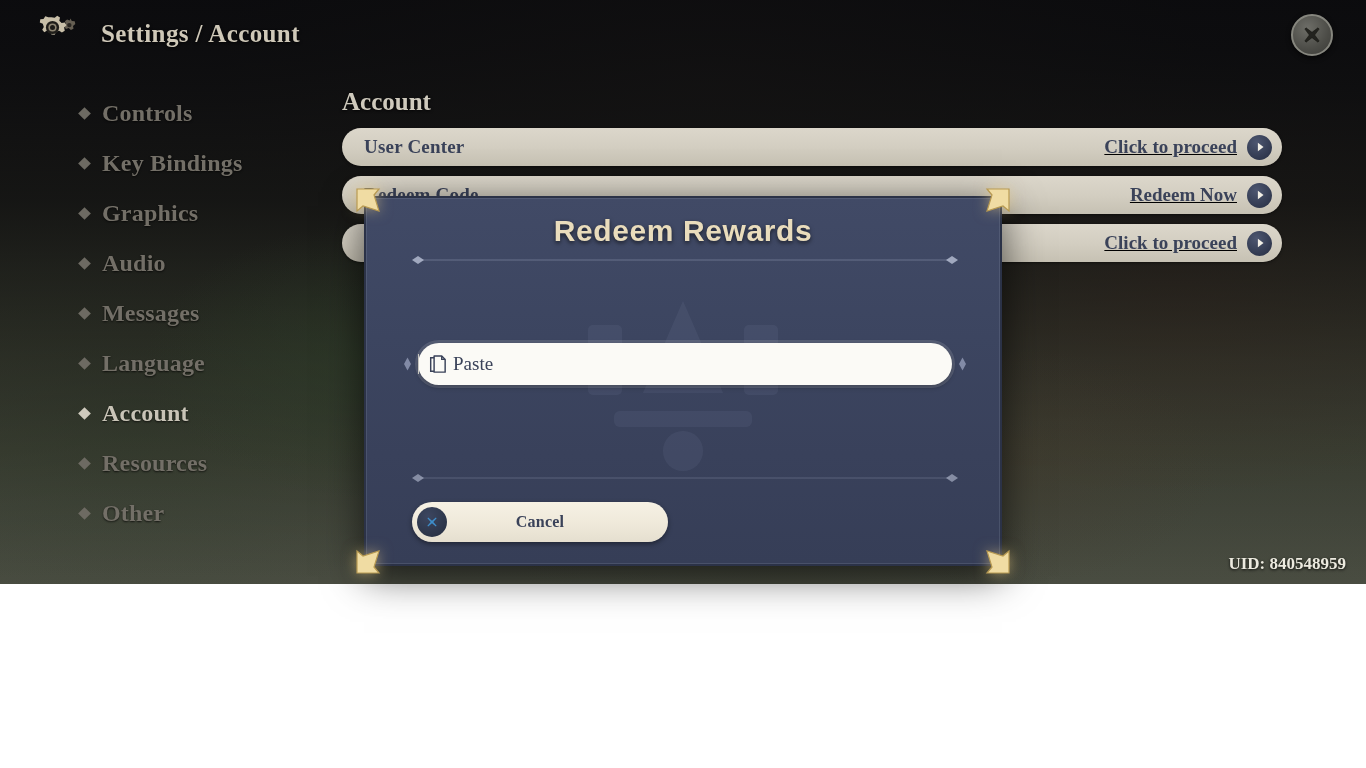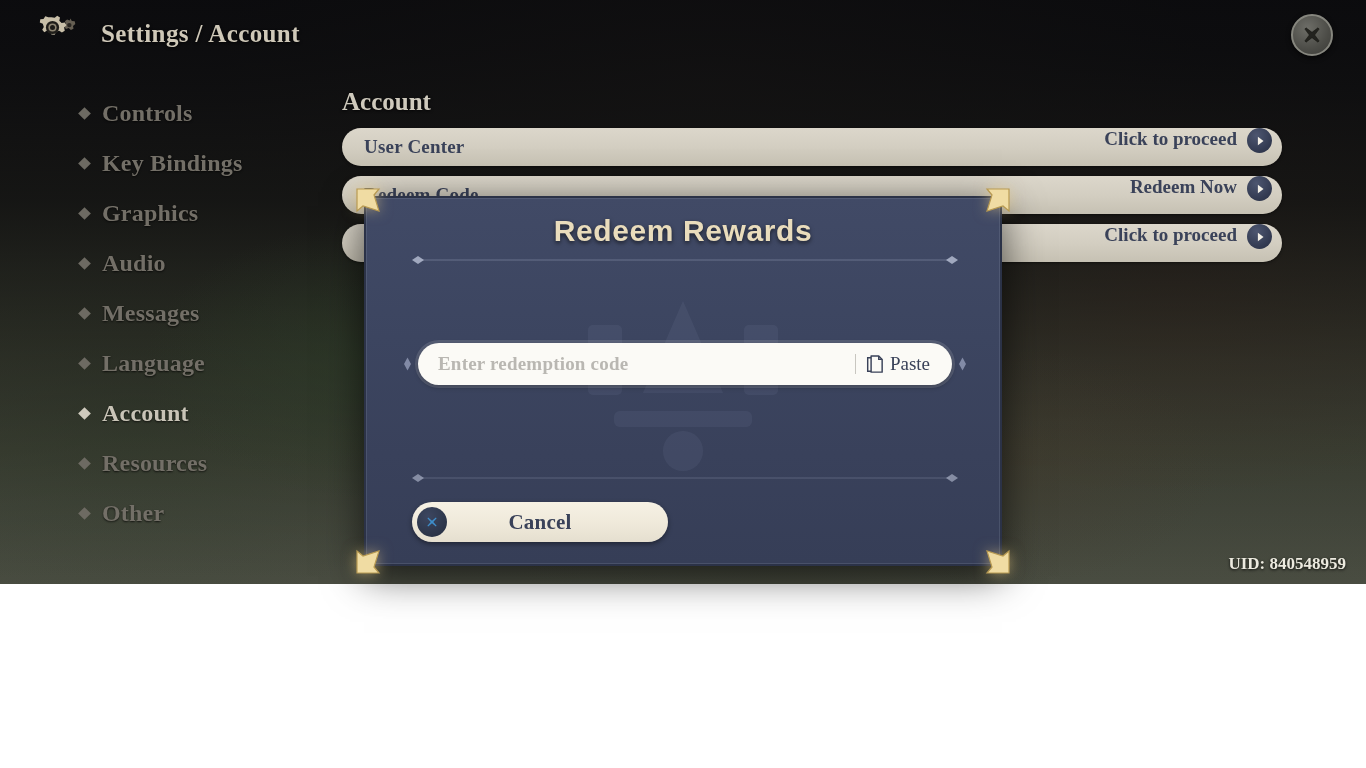--- a/index.html
+++ b/index.html
@@ -92,21 +92,21 @@
     box-shadow:0 1px 3px rgba(0,0,0,.45);
     display:flex; align-items:center;
   }
   .row-label {
     font-family:"Liberation Serif", serif;
     font-size:19px; font-weight:700; color:#3a4259;
     margin-left:22px; letter-spacing:.2px;
   }
   .row-right {
     position:absolute; right:10px; top:0; height:38px;
-    display:flex; align-items:flex-start; gap:10px;
+    display:flex; align-items:center; gap:10px;text-decoration:underline;
   }
   .row-action {
     font-family:"Liberation Serif", serif;
     font-size:19px; font-weight:700; color:#3a4259;
   }
   .row-arrow {
     width:25px; height:25px; border-radius:50%;
     background:radial-gradient(circle at 38% 30%, #4d5670, #333b52 65%, #272e42 100%);
     display:flex; align-items:center; justify-content:center;
   }
@@ -177,21 +177,21 @@
     display:flex; gap:42px;
   }
   .mbtn {
     position:relative; width:256px; height:40px; border-radius:20px;
     background:linear-gradient(180deg,#f6f1e4 0%,#efe9da 55%,#e5dfcf 100%);
     box-shadow:0 2px 5px rgba(0,0,0,.42);
     display:flex; align-items:center; justify-content:center; cursor:pointer;
   }
   .mbtn-label {
     font-family:"Liberation Serif", serif;
-    font-size:21px; font-weight:700; color:#3a4259; letter-spacing:.2px;
+    font-size:16px; font-weight:700; color:#3a4259; letter-spacing:.2px;
   }
   .mbtn-icon {
     position:absolute; left:5px; top:5px; width:30px; height:30px; border-radius:50%;
     display:flex; align-items:center; justify-content:center;
   }
   .icon-cancel { background:radial-gradient(circle at 38% 30%,#3c4660,#2c3549 70%,#242c3e 100%); }
   .icon-exchange { background:radial-gradient(circle at 38% 30%,#2b2a25,#1e1d1a 70%,#181714 100%); }
 
   
   #uid {
@@ -358,21 +358,20 @@
           <svg viewBox="0 0 15 15">
               <path d="M7.5 1 L11 7.5 L7.5 14 L4 7.5 Z" fill="#99a2bd" opacity=".75"></path>
             </svg>
         </span>
         <span class="field-gem right">
           <svg viewBox="0 0 15 15">
               <path d="M7.5 1 L11 7.5 L7.5 14 L4 7.5 Z" fill="#99a2bd" opacity=".75"></path>
             </svg>
         </span>
         <div id="code-field">
-          <input id="code-input" type="text" placeholder="Enter redemption code" style="">
           <span id="paste-sep"></span>
           <span id="paste-btn">
             <svg viewBox="0 0 20 22" width="17" height="19">
               <path d="M2 3 h8 l0 16 h-8 z" fill="none" stroke="#3a4259" stroke-width="1.7"></path>
               <path d="M6 1 h9 l4 4 v15 h-13 z" fill="#fbfaf6" stroke="#3a4259" stroke-width="1.7" stroke-linejoin="round"></path>
               <path d="M15 1 v4 h4" fill="none" stroke="#3a4259" stroke-width="1.7"></path>
             </svg>
             <span id="paste-label">Paste</span>
           </span>
         </div>

